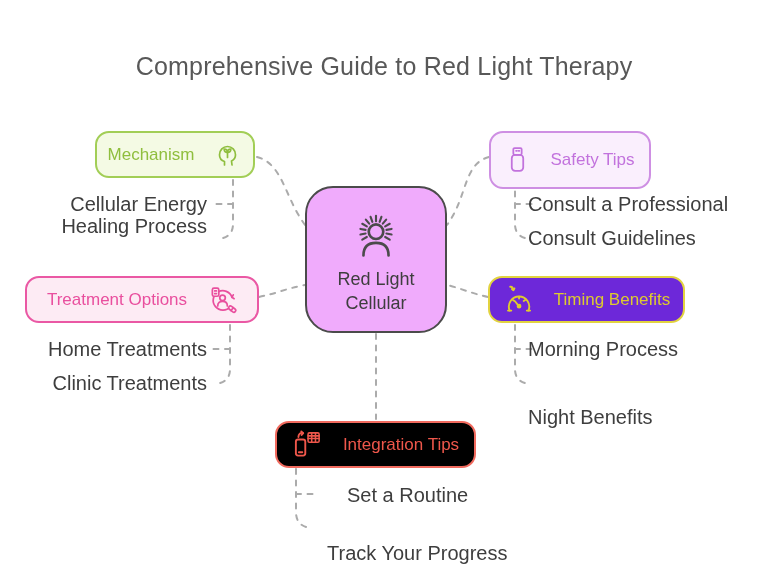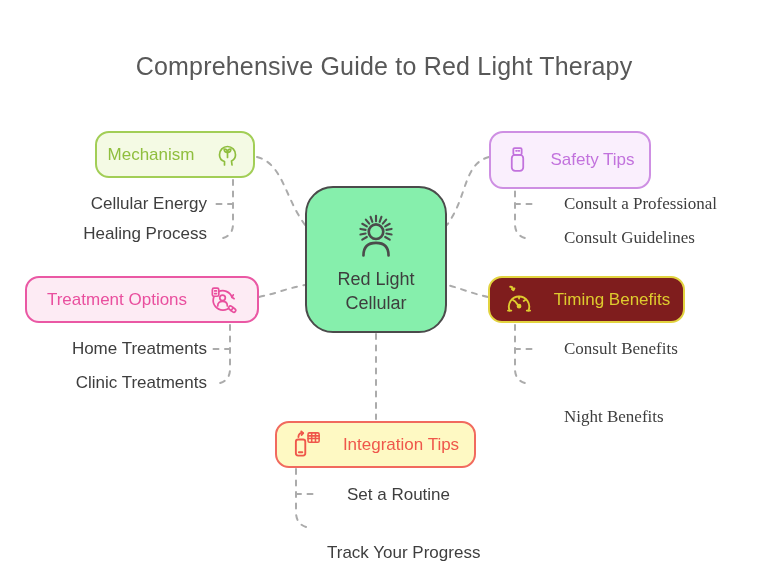--- a/index.html
+++ b/index.html
@@ -15,34 +15,34 @@
   #connectors path{fill:none;stroke:#ABABAB;stroke-width:2;stroke-dasharray:5 6.5;stroke-linecap:round;}
   .branch{
     position:absolute;display:flex;align-items:center;justify-content:center;gap:20px;
     border:2px solid;border-radius:14px;font-size:17px;box-sizing:border-box;
     background:#fff;
   }
   .branch svg{flex:0 0 auto;display:block;}
   .b-green {left:95px; top:131px;width:160px;height:47px;border-color:#A2CE56;background:#F4FAE4;color:#8FBE3E;}
   .b-purple{left:489px;top:131px;width:162px;height:58px;border-color:#CE8FE3;background:#FAEFFD;color:#C272DD;}
   .b-pink  {left:25px; top:276px;width:234px;height:47px;border-color:#EA58A4;background:#FDEBF4;color:#E94F9E;}
-  .b-yellow{left:488px;top:276px;width:197px;height:47px;border-color:#E2D33F;background:#7f1d1d;color:#DECB2E;}
-  .b-red   {left:275px;top:421px;width:201px;height:47px;border-color:#F16A5E;background:#fef9c3;color:#EF574B;}
+  .b-yellow{left:488px;top:276px;width:197px;height:47px;border-color:#E2D33F;background:#6d28d9;color:#DECB2E;}
+  .b-red   {left:275px;top:421px;width:201px;height:47px;border-color:#F16A5E;background:#000000;color:#EF574B;}
   .center-node{
     position:absolute;left:305px;top:186px;width:142px;height:147px;box-sizing:border-box;
-    background:#86efac;border:2px solid #4B4B4B;border-radius:28px;
+    background:#f0abfc;border:2px solid #4B4B4B;border-radius:28px;
     display:flex;flex-direction:column;align-items:center;justify-content:center;
     color:#3E3E3E;
   }
   .center-node .c-label{font-size:18px;line-height:24px;text-align:center;margin-top:2px;}
   .sub{
-    position:absolute;font-size:17px;color:#3E3E3E;white-space:nowrap;line-height:20px;
+    position:absolute;font-size:20px;color:#3E3E3E;white-space:nowrap;line-height:20px;
   }
   .sub.r{right:561px;text-align:right;}  
-  .sub.l{left:564px;font-family:Liberation Serif, serif;}                    
+  .sub.l{left:528px;}                    
   .sub.b{left:327px;}                    
 </style>
 </head>
 <body>
 
 <div class="canvas">
 
   <svg id="connectors" viewBox="0 0 768 588">
     <path d="M257 157 C283 164 284 196 305 225"></path>
     <path d="M489 157 C463 164 468 196 447 225"></path>
@@ -140,25 +140,25 @@
       <path d="M8.4 2.2 L10.1 3.7 L8.7 5.4"></path>
       <g stroke-width="1.4">
         <rect x="14.5" y="3.5" width="10" height="8.5" rx="1.2"></rect>
         <path d="M14.5 6.2 H24.5 M14.5 8.6 H24.5 M17.8 3.5 V12 M21.2 3.5 V12"></path>
       </g>
     </svg>
     <span>Integration Tips</span>
   </div>
 
   <div class="sub r" style="top:194px;">Cellular Energy</div>
-  <div class="sub r" style="top:224px;">Healing Process</div>
+  <div class="sub r" style="top:216px;">Healing Process</div>
   <div class="sub r" style="top:373px;">Clinic Treatments</div>
   <div class="sub r" style="top:339px;">Home Treatments</div>
 
   <div class="sub l" style="top:194px;">Consult a Professional</div>
   <div class="sub l" style="top:228px;">Consult Guidelines</div>
-  <div class="sub l" style="top:339px;">Consult Benefits</div>
+  <div class="sub l" style="top:339px;">Morning Process</div>
   <div class="sub l" style="top:373px;margin-top:34px;">Night Benefits</div>
 
   <div class="sub b" style="top:485px;margin-left:20px;">Set a Routine</div>
   <div class="sub b" style="top:543px;">Track Your Progress</div>
 
 </div>
 
 </body></html>

